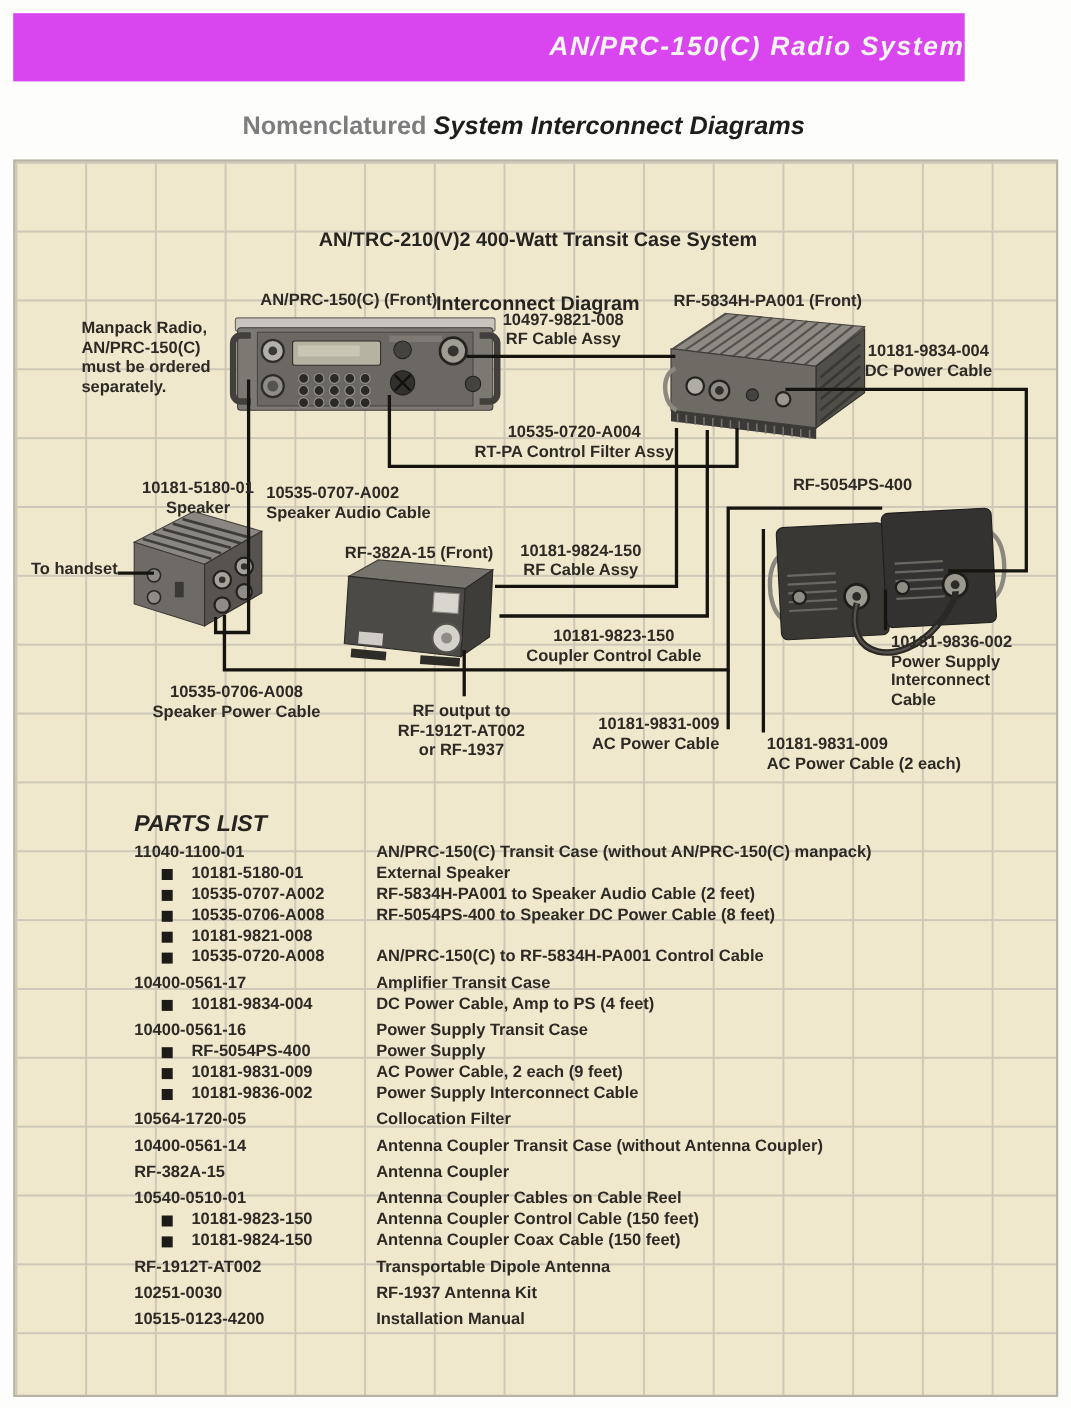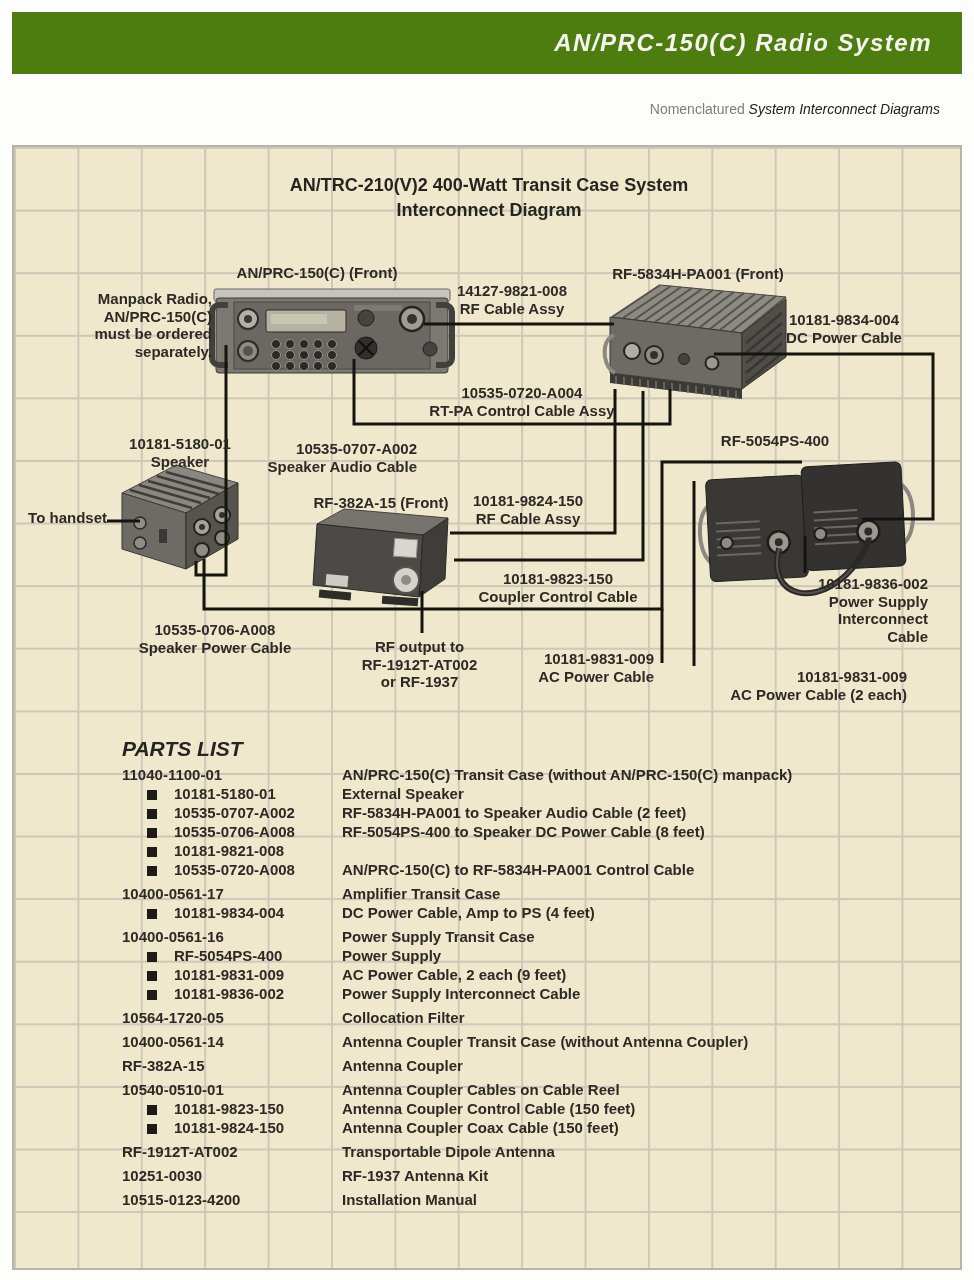--- a/index.html
+++ b/index.html
@@ -1,39 +1,39 @@
 <!DOCTYPE html>
 <html><head>
 <meta charset="utf-8">
 <style>
   html,body{margin:0;padding:0;background:#fdfdfc;}
   .page{position:relative;width:974px;height:1280px;background:#fdfdfc;overflow:hidden;
         font-family:"Liberation Sans","DejaVu Sans",sans-serif;color:#2d2a25;}
   
-  .topbar{position:absolute;left:12px;top:12px;width:950px;height:62px;background:#4d7c0f;
-          display:flex;align-items:center;justify-content:flex-end;box-sizing:border-box;padding-right:30px;}
+  .topbar{position:absolute;left:12px;top:12px;width:865px;height:62px;background:#d946ef;
+          display:flex;align-items:center;justify-content:flex-end;box-sizing:border-box;}
   .topbar .htitle{color:#f6f4f1;font-size:24px;font-weight:700;font-style:italic;letter-spacing:1.5px;}
-  .subtitle{position:absolute;left:12px;top:101px;width:950px;text-align:right;box-sizing:border-box;
-            padding-right:22px;font-size:14px;font-weight:400;}
+  .subtitle{position:absolute;left:12px;top:101px;width:950px;text-align:center;box-sizing:border-box;
+            padding-right:22px;font-size:23px;font-weight:700;}
   .sub-accent{color:#7d7d7d;}
   .sub-rest{color:#1f1d1b;font-style:italic;}
   
   .panel{position:absolute;left:12px;top:145px;width:950px;height:1125px;background:#efe8cc;
          border:2px solid #b7b3a5;box-sizing:border-box;
          background-image:
            linear-gradient(to right,#cdc8b8 1.5px,transparent 1.5px),
            linear-gradient(to bottom,#cdc8b8 1.5px,transparent 1.5px);
          background-size:63.4px 62.6px;}
   .dtitle{position:absolute;left:0;top:26px;width:950px;text-align:center;line-height:25px;
           font-size:18px;font-weight:700;color:#262420;}
-  .dtitle span{display:block;}
+  .dtitle span{display:block;margin-top:33px;}
   svg.art{position:absolute;left:0;top:0;width:950px;height:1125px;}
   
   .lbl{position:absolute;font-size:15px;font-weight:700;line-height:17.5px;color:#2d2a25;text-align:center;}
-  .lbl.left{text-align:right;} .lbl.right{text-align:right;}
+  .lbl.left{text-align:left;} .lbl.right{text-align:right;}
   .lbl span{display:block;}
   
   .parts{position:absolute;left:108px;top:590px;width:760px;}
   .pl-title{font-size:21px;font-weight:700;font-style:italic;margin-bottom:5px;color:#262420;}
   .pl-group{margin-top:5px;}
   .pl-row{display:flex;align-items:baseline;height:19px;white-space:nowrap;}
   .pl-num{flex:0 0 220px;font-weight:700;font-size:15px;}
   .pl-row.sub .pl-num{flex:0 0 168px;margin-left:17px;}
   .pl-bullet{flex:0 0 10px;width:10px;height:10px;background:#1d1b17;margin-left:25px;align-self:center;}
   .pl-desc{font-weight:700;font-size:15px;}
@@ -182,30 +182,30 @@
     <div class="lbl" style="left:574px;top:118px;width:220px;">RF-5834H-PA001 (Front)</div>
     <div class="lbl" style="left:671px;top:285px;width:180px;">RF-5054PS-400</div>
 
     <div class="lbl" style="left:76px;top:288px;width:180px;">
       <span>10181-5180-01</span>
       <span>Speaker</span>
     </div>
     <div class="lbl" style="left:277px;top:347px;width:180px;">RF-382A-15 (Front)</div>
 
     <div class="lbl" style="left:408px;top:135px;width:180px;">
-      <span>14127-9821-008</span>
+      <span>10497-9821-008</span>
       <span>RF Cable Assy</span>
     </div>
     <div class="lbl" style="left:740px;top:164px;width:180px;">
       <span>10181-9834-004</span>
       <span>DC Power Cable</span>
     </div>
     <div class="lbl" style="left:398px;top:237px;width:220px;">
       <span>10535-0720-A004</span>
-      <span>RT-PA Control Cable Assy</span>
+      <span>RT-PA Control Filter Assy</span>
     </div>
     <div class="lbl left" style="left:228px;top:293px;width:175px;">
       <span>10535-0707-A002</span>
       <span>Speaker Audio Cable</span>
     </div>
     <div class="lbl" style="left:434px;top:345px;width:160px;">
       <span>10181-9824-150</span>
       <span>RF Cable Assy</span>
     </div>
     <div class="lbl" style="left:444px;top:423px;width:200px;">

